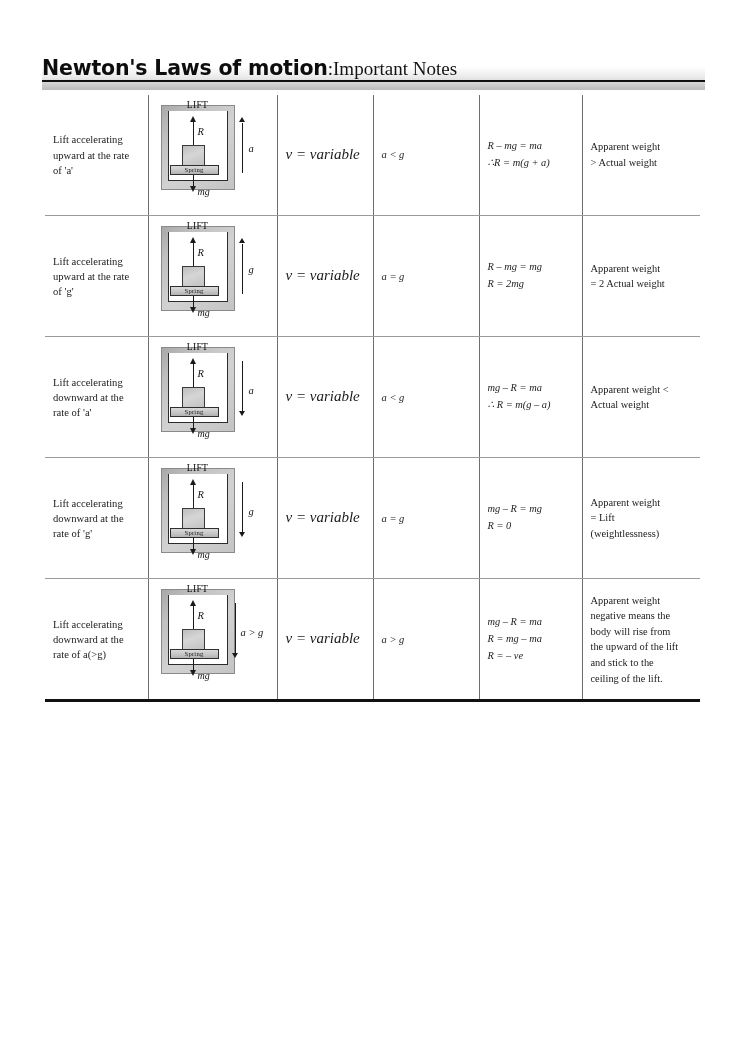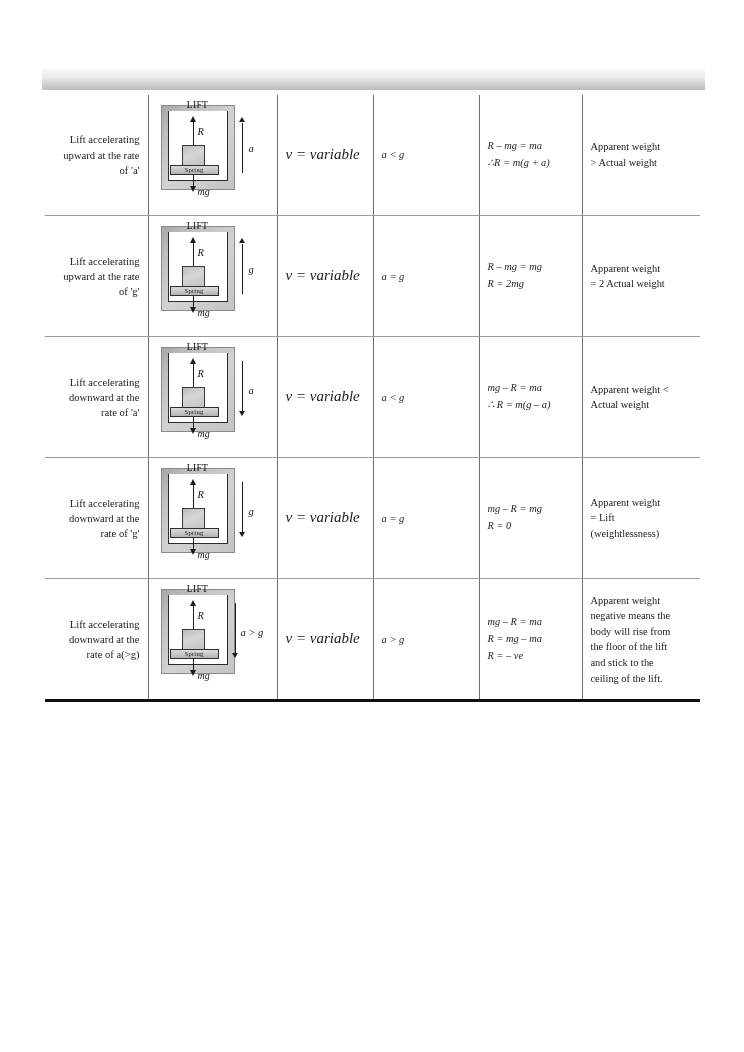--- a/index.html
+++ b/index.html
@@ -55,21 +55,21 @@
     border-right: 1px solid #6e6e6e;
     border-bottom: 1px solid #9a9a9a;
     padding: 6px 8px;
     vertical-align: middle;
     font-size: 10.4px;
     line-height: 1.45;
     color: #1b1b1b;
   }
   .tbl tr:last-child td { border-bottom: 3px solid #111111; }
   .tbl td.last { border-right: none; }
-  .tbl td.first { border-left: none; text-align: right; }
+  .tbl td.first { border-left: none; }
   .c-desc   { width: 103px; padding-left: 10px; padding-right: 4px; }
   .c-diag   { width: 129px; padding: 4px 2px; text-align: center; }
   .c-vel    { width: 96px;  padding-left: 14px; }
   .c-acc    { width: 106px; padding-left: 18px; font-family: Liberation Serif, serif; }
   .c-eqn    { width: 103px; padding-left: 18px; }
   .c-result { width: 118px; padding-left: 10px; margin-left: 44px; }
 
   .desc-txt { font-size: 10.6px; line-height: 1.42; }
   .it { font-style: italic; }
   .eqn { font-size: 10.4px; line-height: 1.62; white-space: nowrap; }
@@ -196,20 +196,23 @@
     white-space: nowrap;
   }
 </style>
 </head>
 <body>
 
 <div class="page">
 
   <div class="header-band"></div>
 
+  <div class="title-wrap">
+    <span class="title-main">Newton's Laws of motion</span><span class="title-sub">:Important Notes</span>
+  </div>
 
   <table class="tbl">
     <tbody>
 
     <tr>
           <td class="c-desc first">
             <div class="desc-txt">Lift accelerating upward at the rate of 'a'</div>
           </td>
           <td class="c-diag"><div class="diagram"><div class="lift-outer"></div><div class="lift-inner"></div><div class="lift-label">LIFT</div><div class="r-line"></div><div class="r-head"></div><div class="r-label">R</div><div class="block"></div><div class="spring">Spring</div><div class="mg-head"></div><div class="mg-label">mg</div><div class="a-line" style="top:22px;height:50px;"></div><div class="a-head up" style="top:16px;"></div><div class="a-label" style="left:92px;top:40px;">a</div></div></td>
           <td class="c-vel">
@@ -301,21 +304,21 @@
           </td>
           <td class="c-eqn">
             <div class="eqn it">mg – R = ma</div>
             <div class="eqn it">R = mg – ma</div>
             <div class="eqn it">R = – ve</div>
           </td>
           <td class="c-result last">
             <div class="res">Apparent weight</div>
             <div class="res">negative means the</div>
             <div class="res">body will rise from</div>
-            <div class="res">the floor of the lift</div>
+            <div class="res">the upward of the lift</div>
             <div class="res">and stick to the</div>
             <div class="res">ceiling of the lift.</div>
           </td>
         </tr>
       </tbody>
   </table>
 
 </div>
 
 </body></html>

